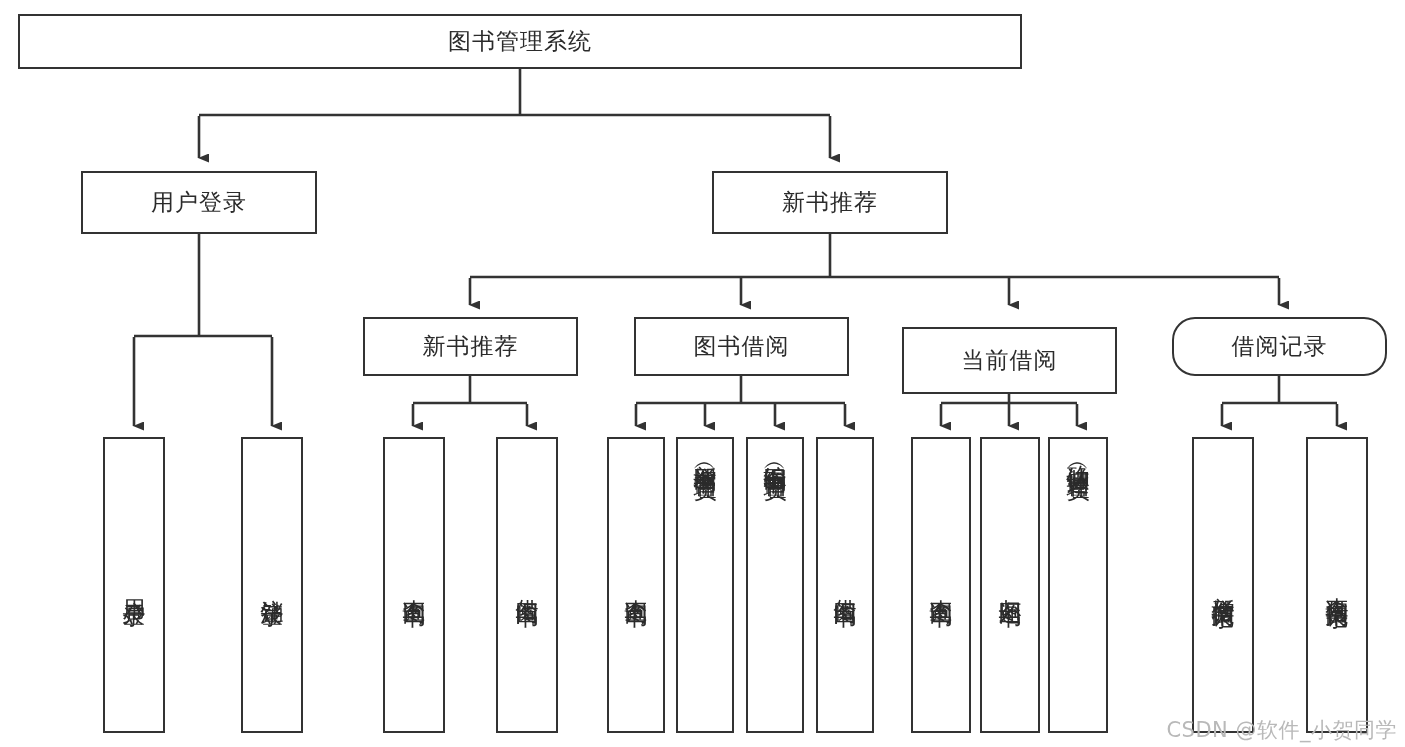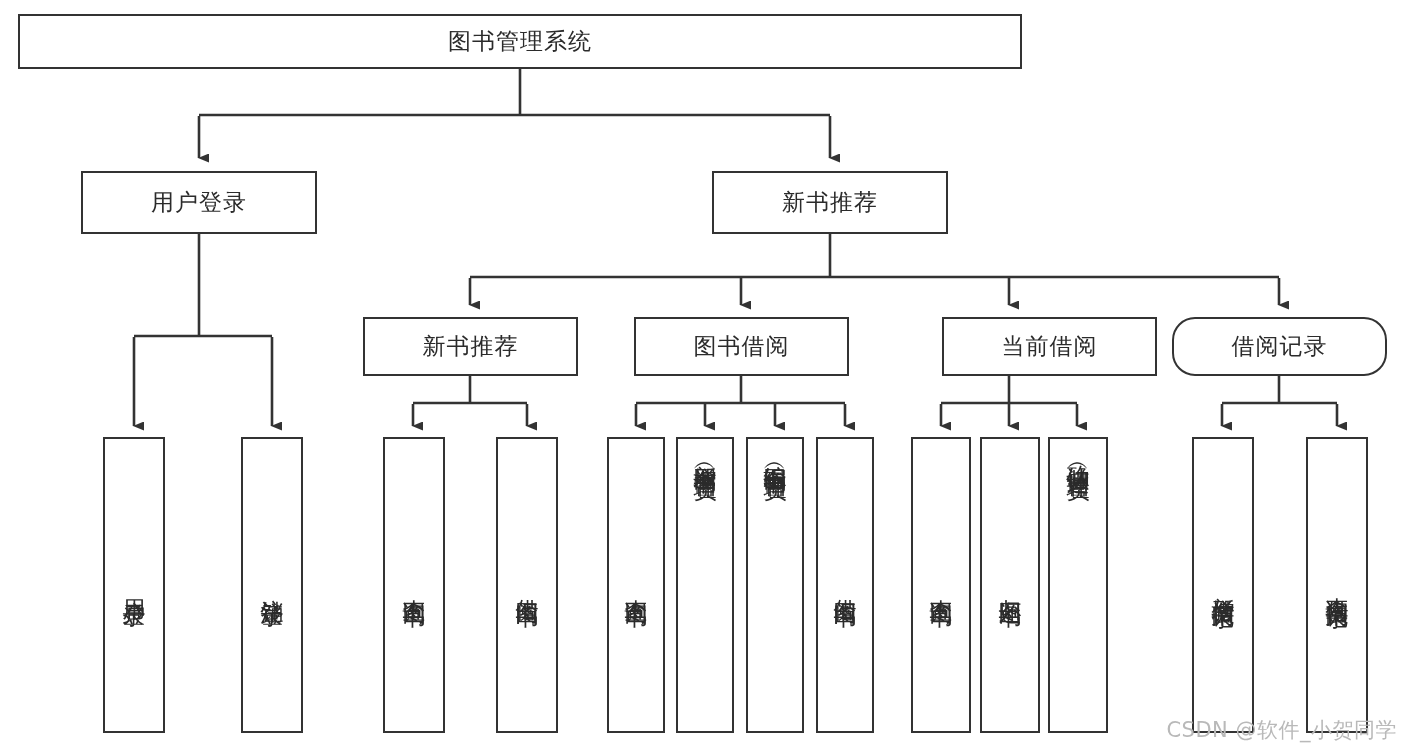--- a/index.html
+++ b/index.html
@@ -139,21 +139,21 @@
   </div>
 
   <div class="node" style="left:634px; top:317px; width:215px; height:59px;">
     <span class="node-label">图书借阅</span>
   </div>
 
   <div class="node" style="left:363px; top:317px; width:215px; height:59px;">
     <span class="node-label">新书推荐</span>
   </div>
 
-  <div class="node" style="left:902px; top:317px; width:215px; height:59px;margin-left:40px;">
+  <div class="node" style="left:902px; top:327px; width:215px; height:67px;">
     <span class="node-label">当前借阅</span>
   </div>
 
   <div class="node" style="left:1172px; top:317px; width:215px; height:59px;border-radius:23px;">
     <span class="node-label">借阅记录</span>
   </div>
 
   <div class="node vertical centered" style="left:103px; top:437px; width:62px; height:296px;">
     <span class="node-label">用户登录</span>
   </div>

